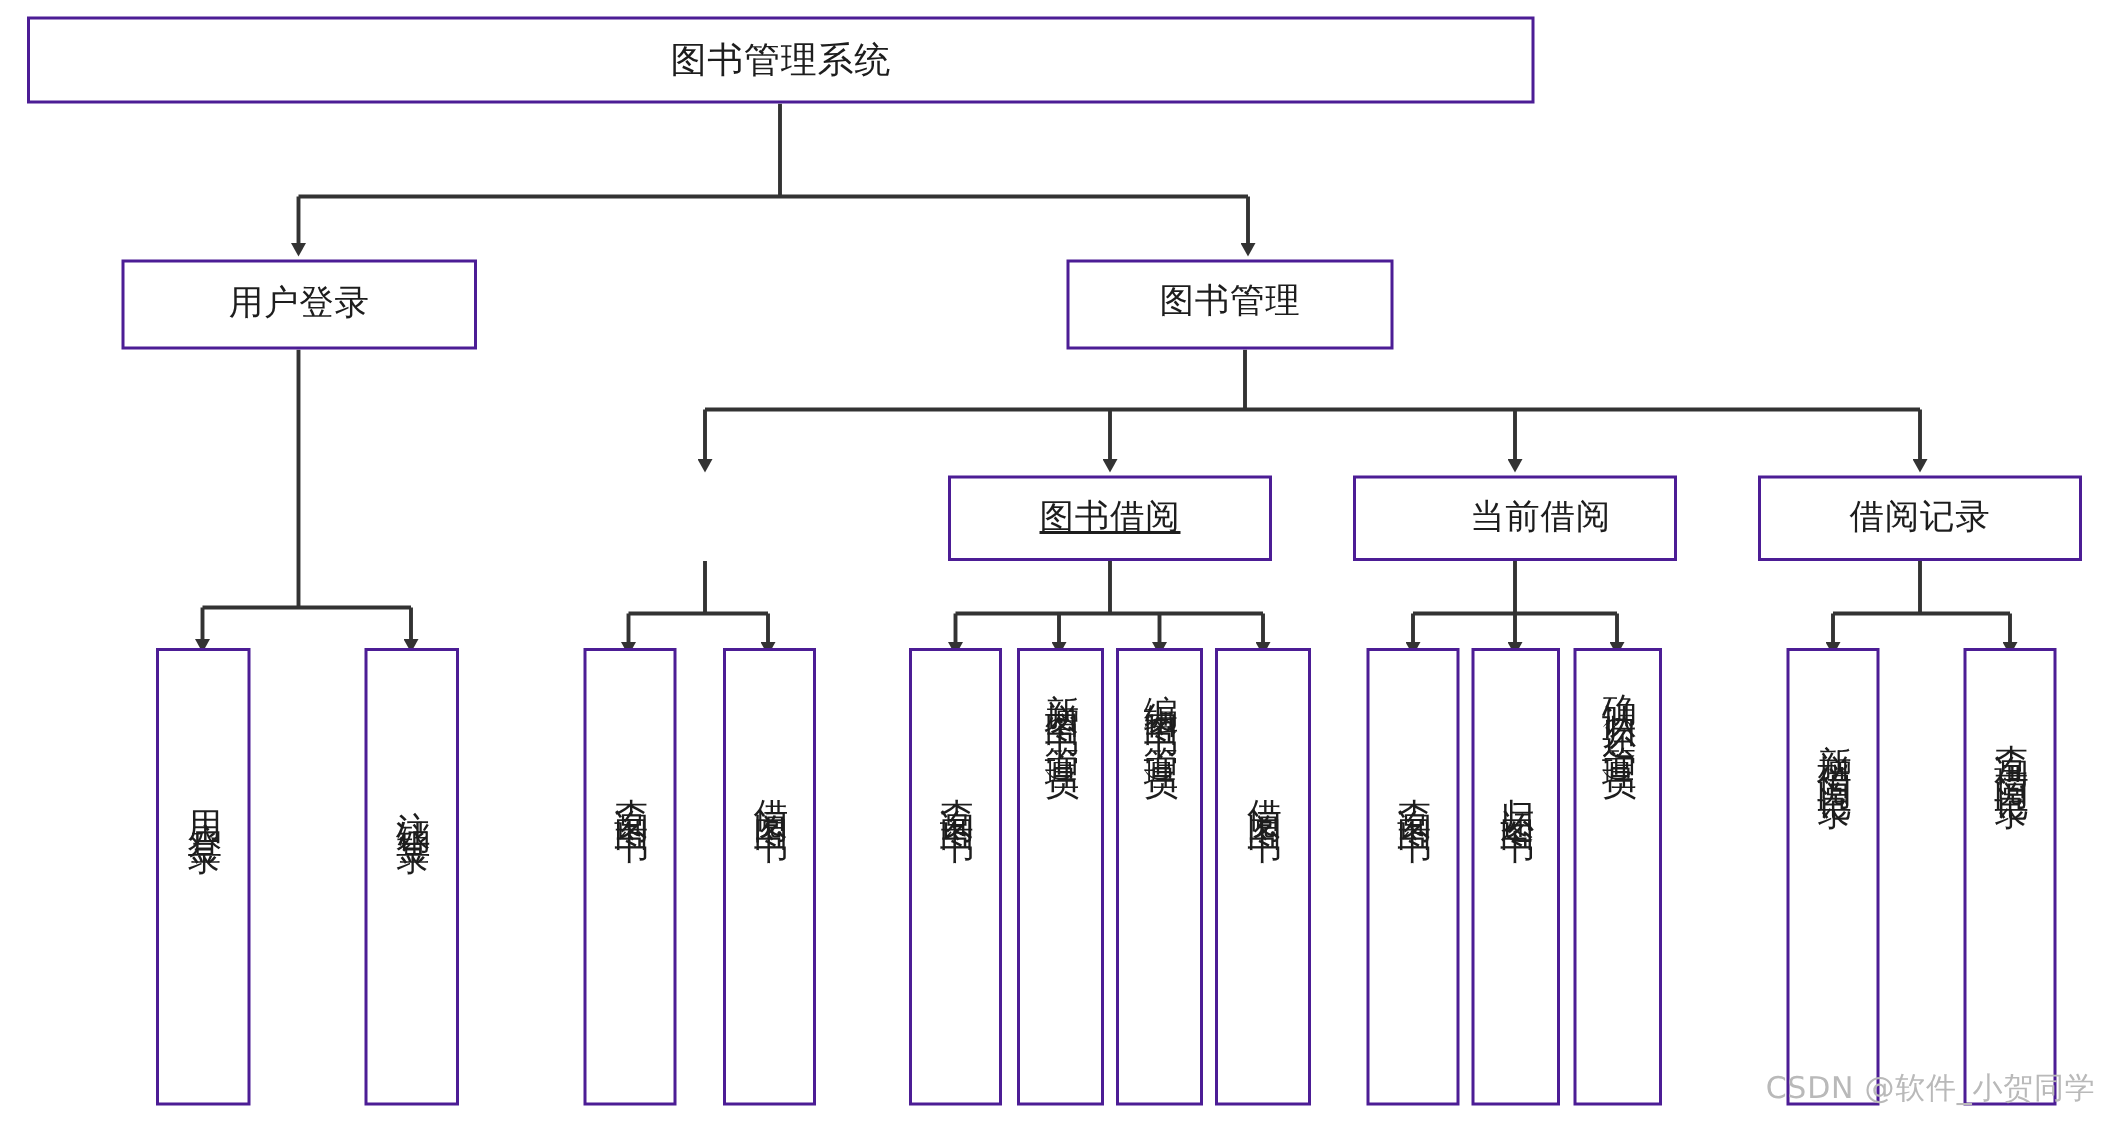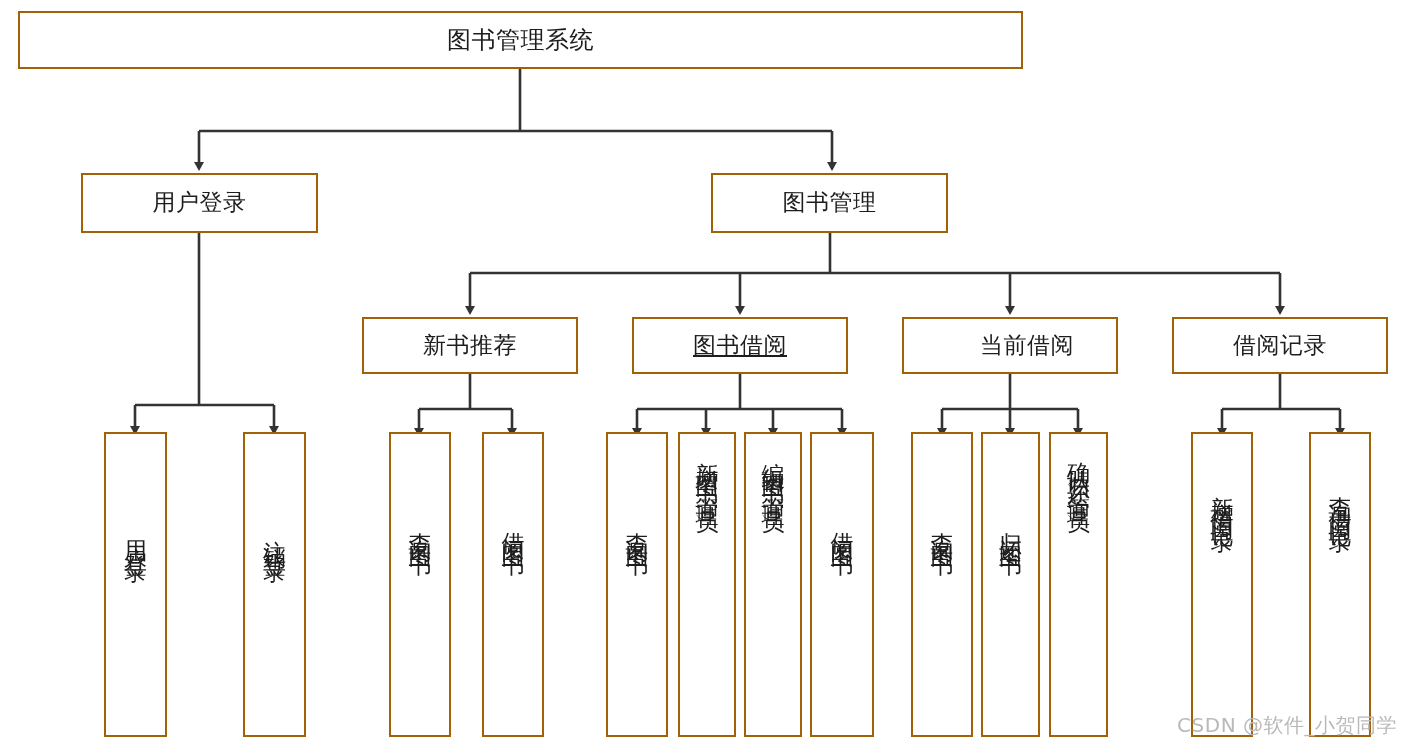--- a/index.html
+++ b/index.html
@@ -10,21 +10,21 @@
   #canvas{position:relative;width:1405px;height:747px;background:#ffffff;}
 
   
   #edges{position:absolute;left:0;top:0;width:1405px;height:747px;}
 
   
   .node{
     position:absolute;
     box-sizing:border-box;
     background:#ffffff;
-    border:2px solid #a16207;
+    border:2px solid #4c1d95;
     display:flex;
     align-items:center;
     justify-content:center;
     color:#1d1d1d;
   }
   .node .lbl{
     display:block;
     text-align:center;
     line-height:1.12;
     white-space:pre;
@@ -116,27 +116,24 @@
   </svg>
 
   <div class="node h root" style="left:18px;top:11px;width:1005px;height:58px;">
     <span class="lbl">图书管理系统</span>
   </div>
 
   <div class="node h" style="left:81px;top:173px;width:237px;height:60px;">
     <span class="lbl">用户登录</span>
   </div>
 
-  <div class="node h" style="left:711px;top:173px;width:237px;height:60px;">
+  <div class="node h" style="left:711px;top:173px;width:218px;height:60px;font-family:Liberation Mono, monospace;">
     <span class="lbl">图书管理</span>
   </div>
 
-  <div class="node h" style="left:362px;top:317px;width:216px;height:57px;">
-    <span class="lbl">新书推荐</span>
-  </div>
 
   <div class="node h" style="left:632px;top:317px;width:216px;height:57px;text-decoration:underline;">
     <span class="lbl">图书借阅</span>
   </div>
 
   <div class="node h" style="left:902px;top:317px;width:216px;height:57px;padding-left:34px;">
     <span class="lbl">当前借阅</span>
   </div>
 
   <div class="node h" style="left:1172px;top:317px;width:216px;height:57px;align-items:center;">

